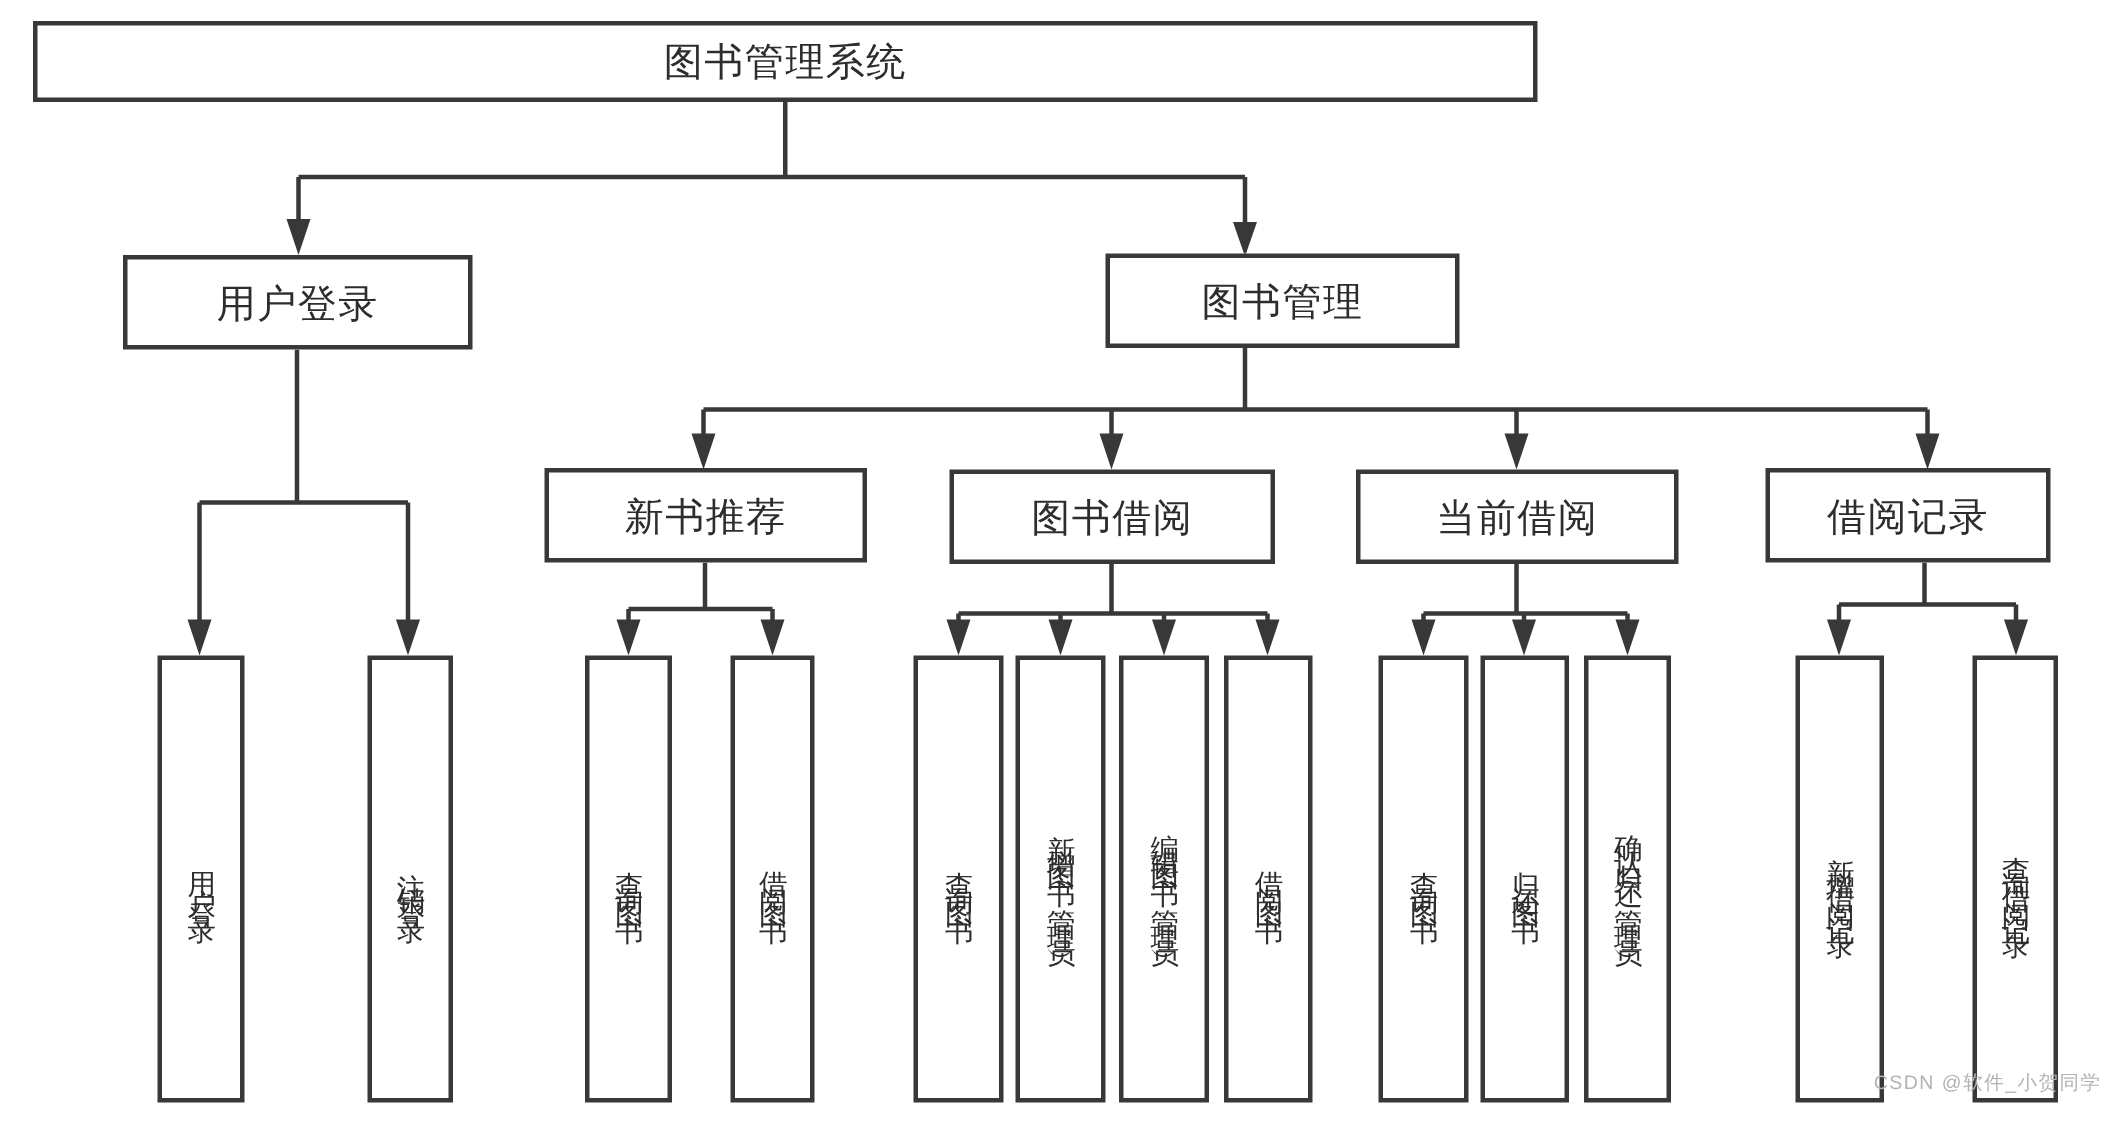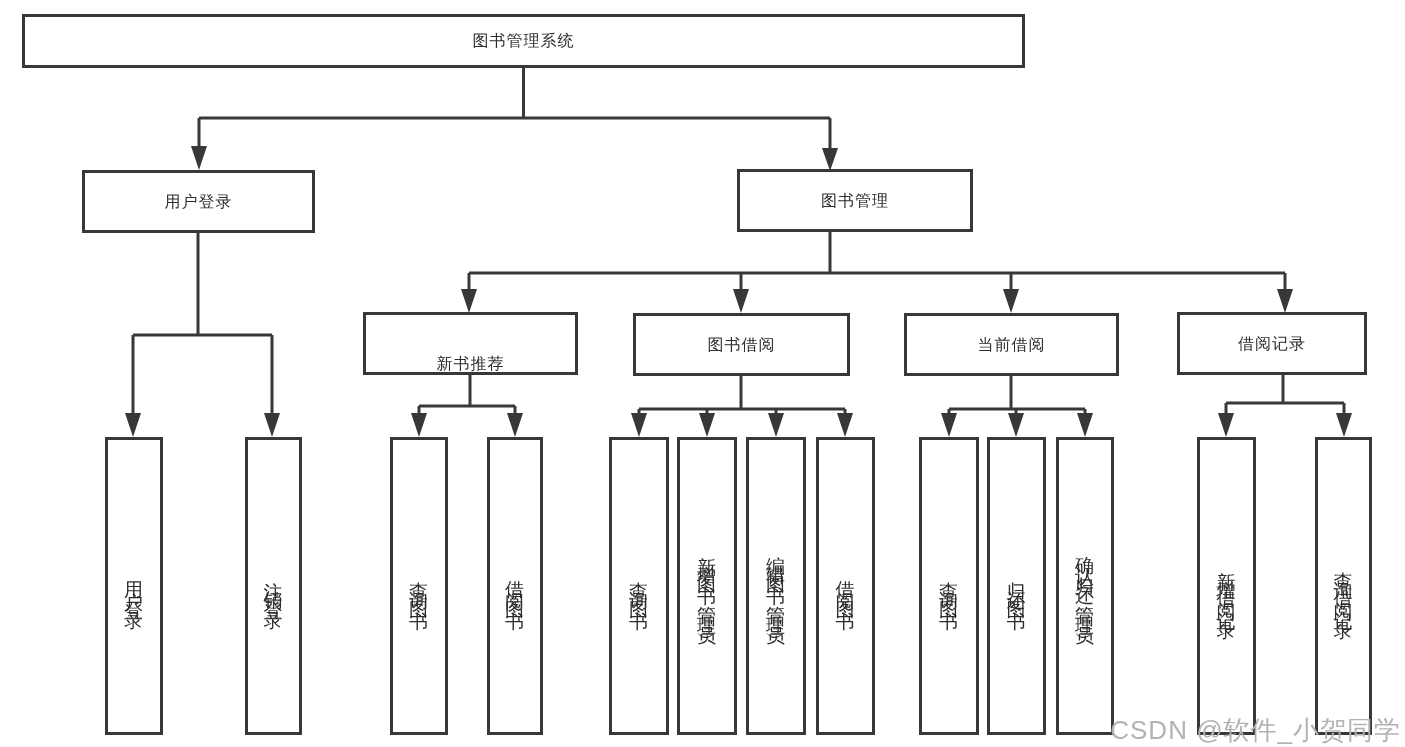--- a/index.html
+++ b/index.html
@@ -28,36 +28,36 @@
     border: 3px solid #383838;
     display: flex;
     align-items: center;
     justify-content: center;
   }
   .box span {
     color: #2d2d2d;
     line-height: 1;
   }
   .h span {
-    font-size: 16px;
+    font-size: 26px;
     letter-spacing: 1px;
     white-space: nowrap;
   }
   .v span {
     writing-mode: vertical-rl;
     text-orientation: mixed;
     font-size: 19px;
     letter-spacing: 10px;
     white-space: nowrap;
   }
   .watermark {
     position: absolute;
     right: 4px;
     top: 713px;
-    font-size: 26px;
+    font-size: 13px;
     color: #b2b2b2;
     letter-spacing: 1px;
     white-space: nowrap;
   }
 </style>
 </head>
 <body>
 
 <div class="stage">
 
@@ -105,21 +105,21 @@
     <span>图书管理系统</span>
   </div>
 
   <div class="box h" style="left:82px; top:170px; width:233px; height:63px;">
     <span>用户登录</span>
   </div>
   <div class="box h" style="left:712px; top:169px; width:236px; height:63px;margin-left:25px;">
     <span>图书管理</span>
   </div>
 
-  <div class="box h" style="left:363px; top:312px; width:215px; height:63px;align-items:flex-end;">
+  <div class="box h" style="left:363px; top:312px; width:215px; height:63px;">
     <span>新书推荐</span>
   </div>
   <div class="box h" style="left:633px; top:313px; width:217px; height:63px;">
     <span>图书借阅</span>
   </div>
   <div class="box h" style="left:904px; top:313px; width:215px; height:63px;">
     <span>当前借阅</span>
   </div>
   <div class="box h" style="left:1177px; top:312px; width:190px; height:63px;">
     <span>借阅记录</span>

